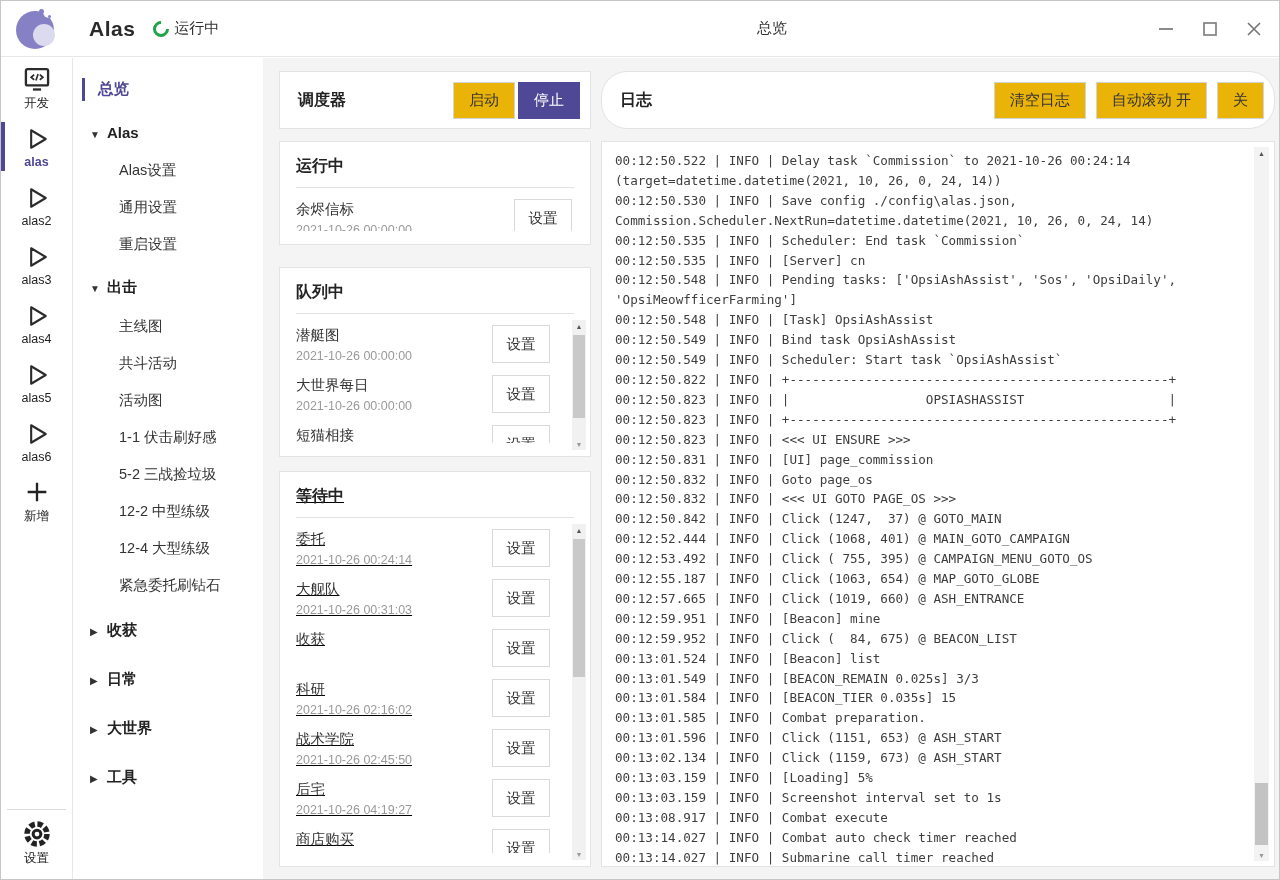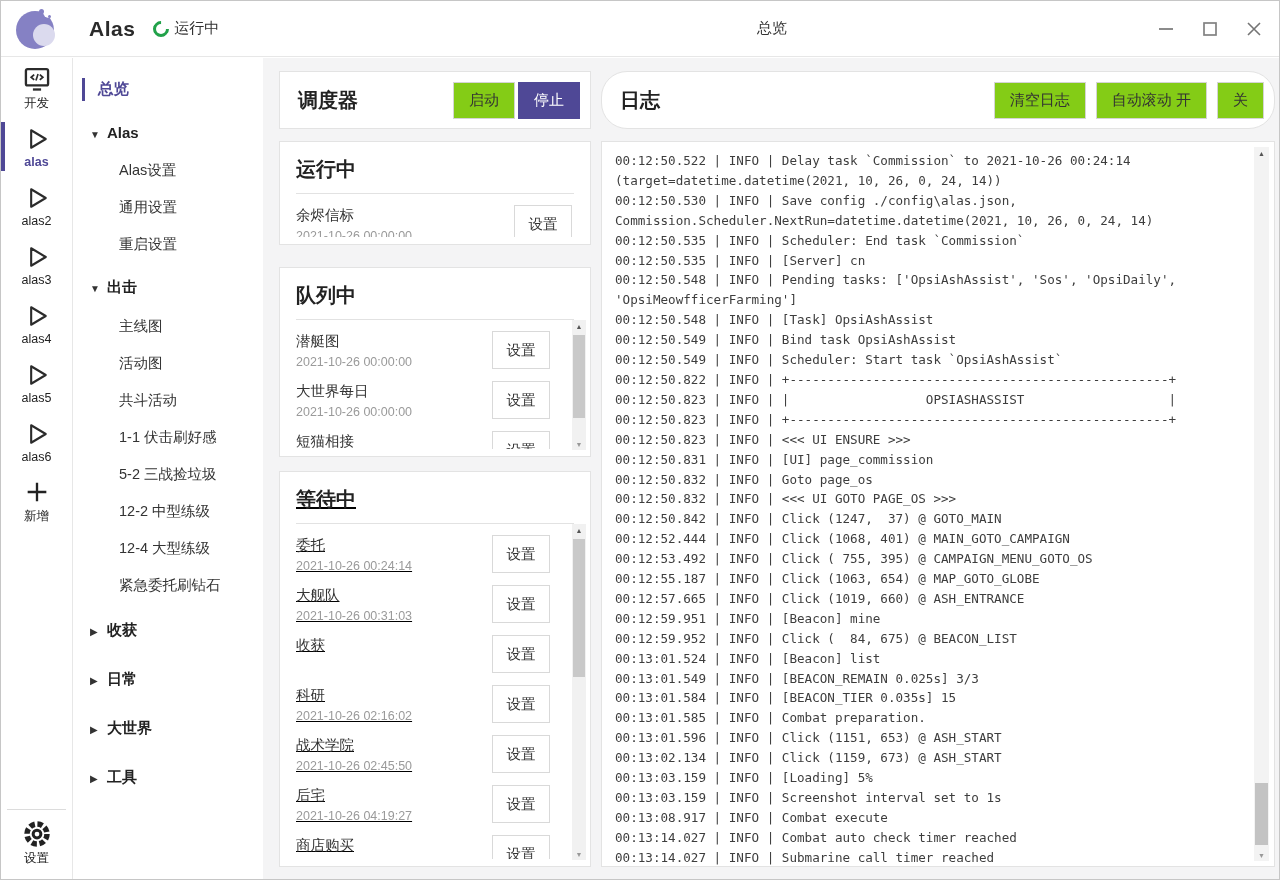--- a/index.html
+++ b/index.html
@@ -39,23 +39,23 @@
   .menu-group-header { padding:11px 0 11px 17px; font-size:15px; font-weight:600; color:#222; }
   .menu-group.collapsed .menu-group-header { padding-top:13px; padding-bottom:13px; }
   .arrow { display:inline-block; width:17px; font-size:10px; color:#333; }
   .arrow::before { content:"▼"; }
   .menu-group.collapsed .arrow::before { content:"▶"; }
   .menu-item { padding:9px 0 9px 46px; font-size:14.5px; color:#333; white-space:nowrap; }
 
   
   #main { position:absolute; top:57px; left:262px; right:0; bottom:0; background:#f4f4f5; }
   .panel { position:absolute; background:#fff; border:1px solid #e3e3e3; }
-  .panel-title { font-size:20px; color:#222; }
+  .panel-title { font-size:16px; color:#222; }
   .hdr-panel { display:flex; align-items:center; padding:0 10px 0 18px; }
-  .btn { display:flex; align-items:center; justify-content:center; height:37px; padding:0 15px; background:#84cc16; border:1px solid #d4d4d4; font-size:15px; color:#333; font-family:inherit; }
+  .btn { display:flex; align-items:center; justify-content:center; height:37px; padding:0 15px; background:#eab308; border:1px solid #d4d4d4; font-size:15px; color:#333; font-family:inherit; }
   .btn.primary { background:#4f4896; border-color:#4f4896; color:#fff; }
   .btn-row { margin-left:auto; display:flex; gap:3px; }
 
   #scheduler { left:16px; top:13px; width:312px; height:58px; }
   #running   { left:16px; top:83px;  width:312px; height:104px; }
   #queued    { left:16px; top:209px; width:312px; height:190px; }
   #waiting   { left:16px; top:413px; width:312px; height:396px;text-decoration:underline; }
   #loghead   { left:338px; top:13px; width:674px; height:58px;border-radius:26px; }
   #logbody   { left:338px; top:83px; width:674px; height:726px; }
 
@@ -223,22 +223,22 @@
             <div class="menu-item">重启设置</div>
           </div>
         </div>
         <div class="menu-group">
           <div class="menu-group-header">
             <span class="arrow"></span><span>出击</span>
           </div>
           <div class="menu-sub">
 
           <div class="menu-item">主线图</div>
+            <div class="menu-item">共斗活动</div>
             <div class="menu-item">活动图</div>
-            <div class="menu-item">共斗活动</div>
             <div class="menu-item">1-1 伏击刷好感</div>
             <div class="menu-item">5-2 三战捡垃圾</div>
             <div class="menu-item">12-2 中型练级</div>
             <div class="menu-item">12-4 大型练级</div>
             <div class="menu-item">紧急委托刷钻石</div>
           </div>
         </div>
         <div class="menu-group collapsed">
           <div class="menu-group-header">
             <span class="arrow"></span><span>收获</span>

